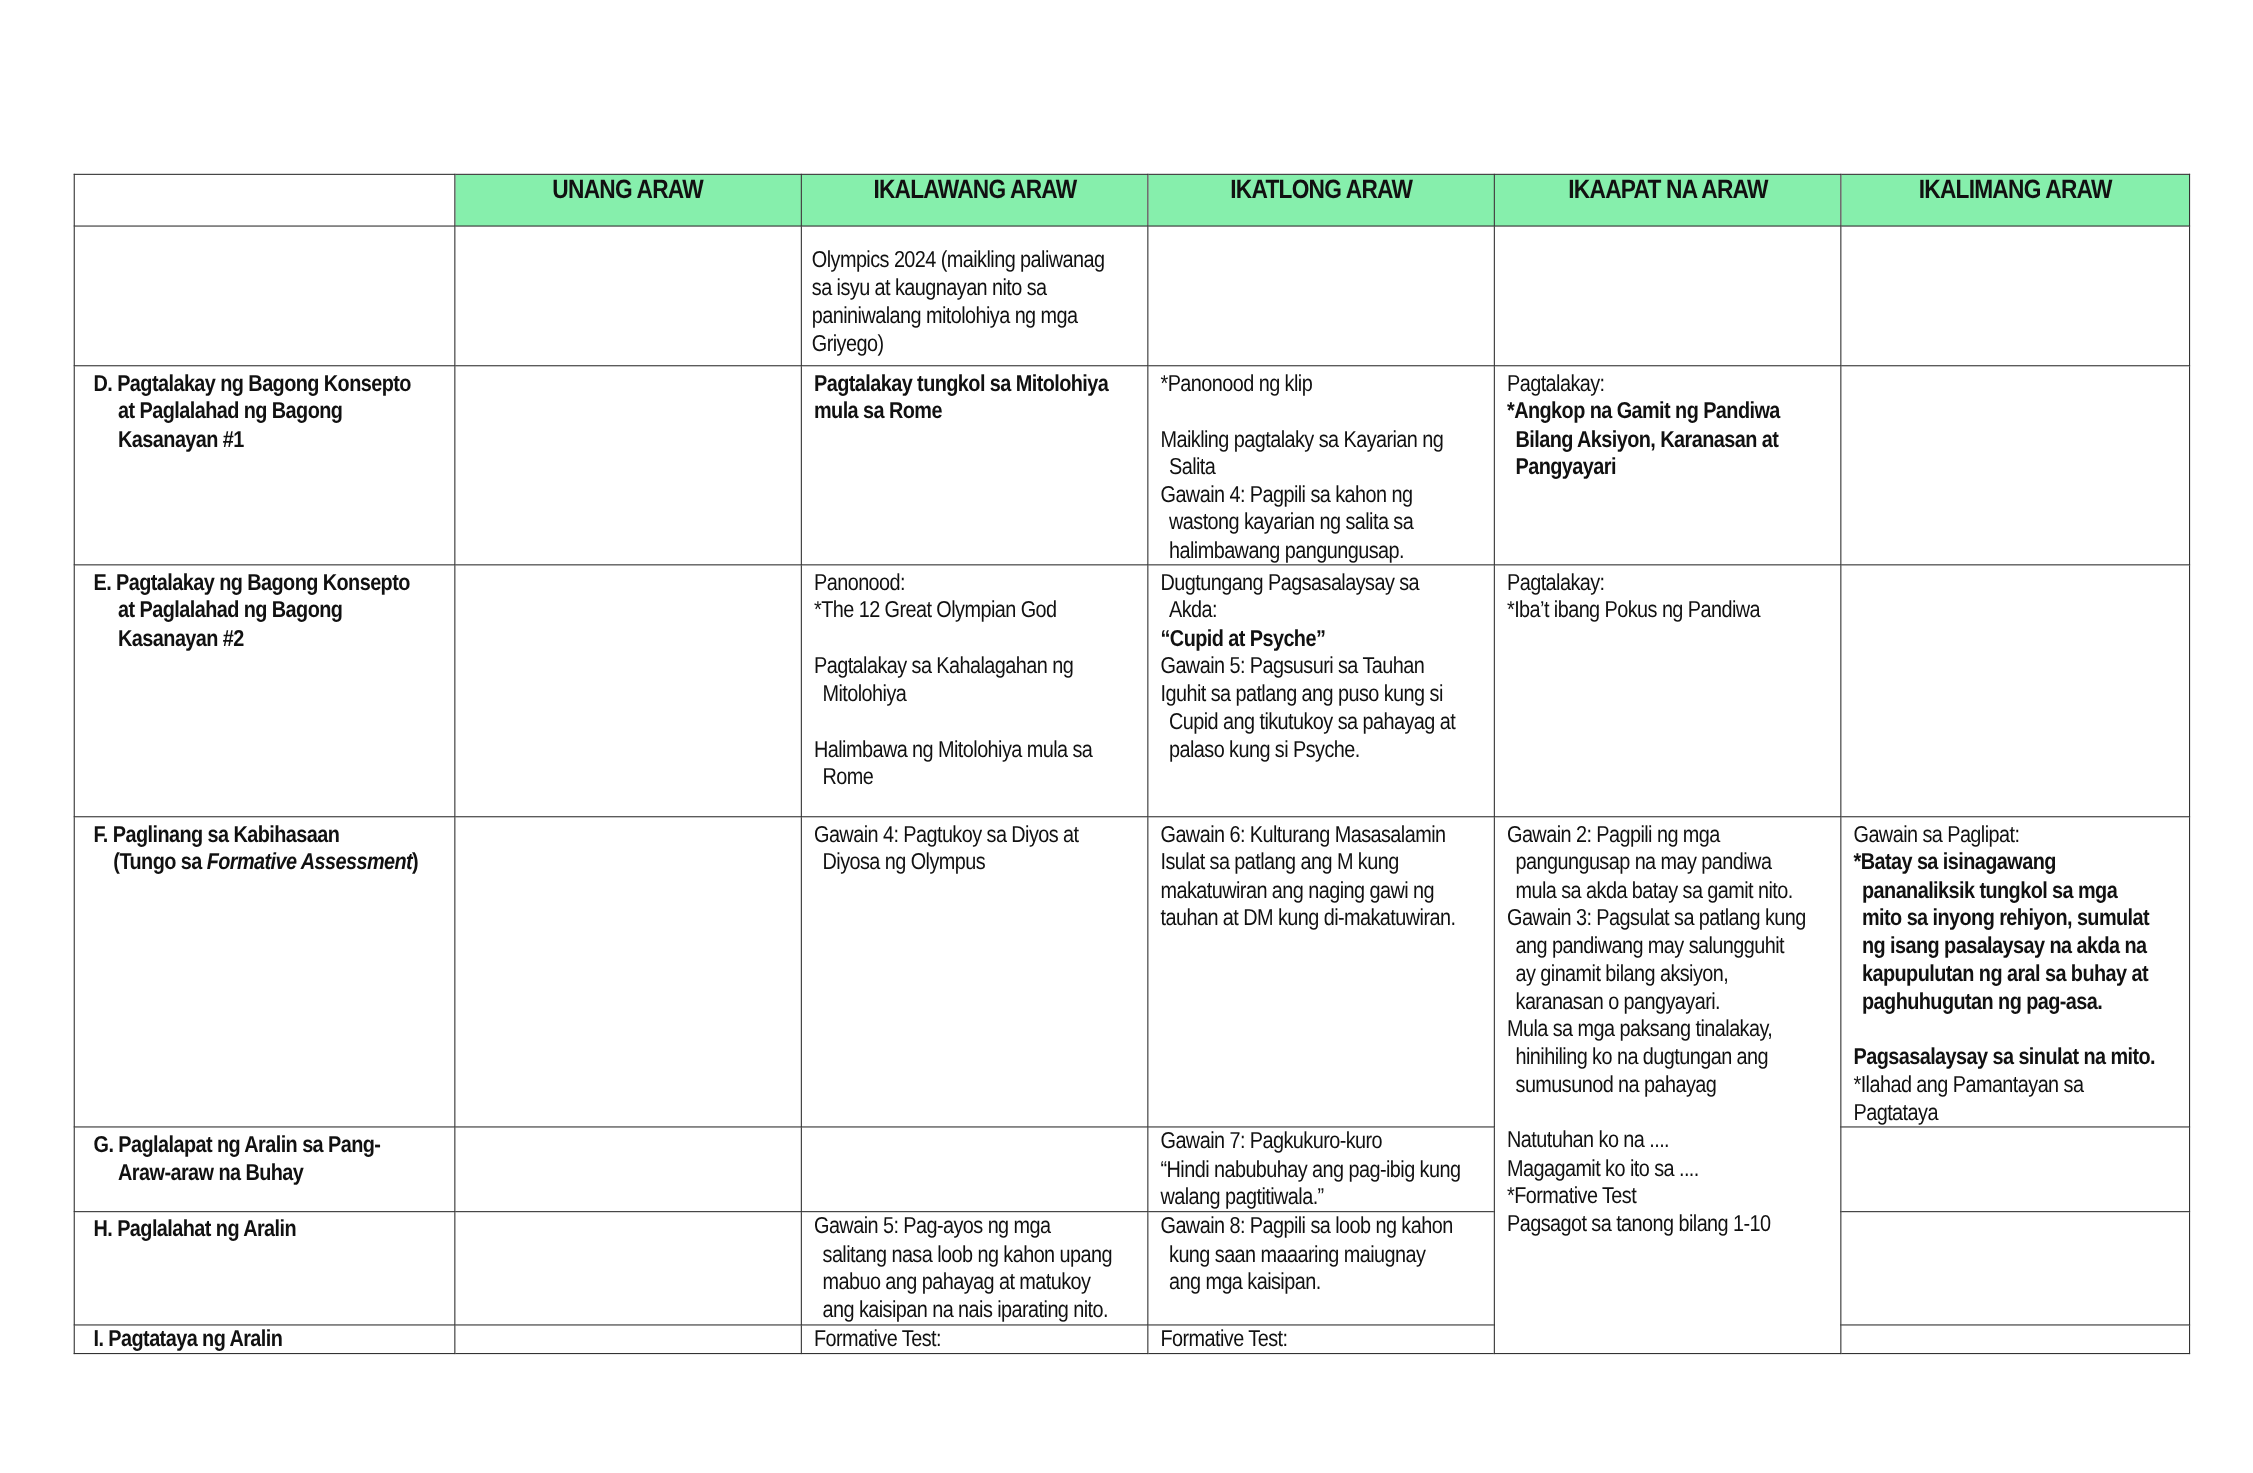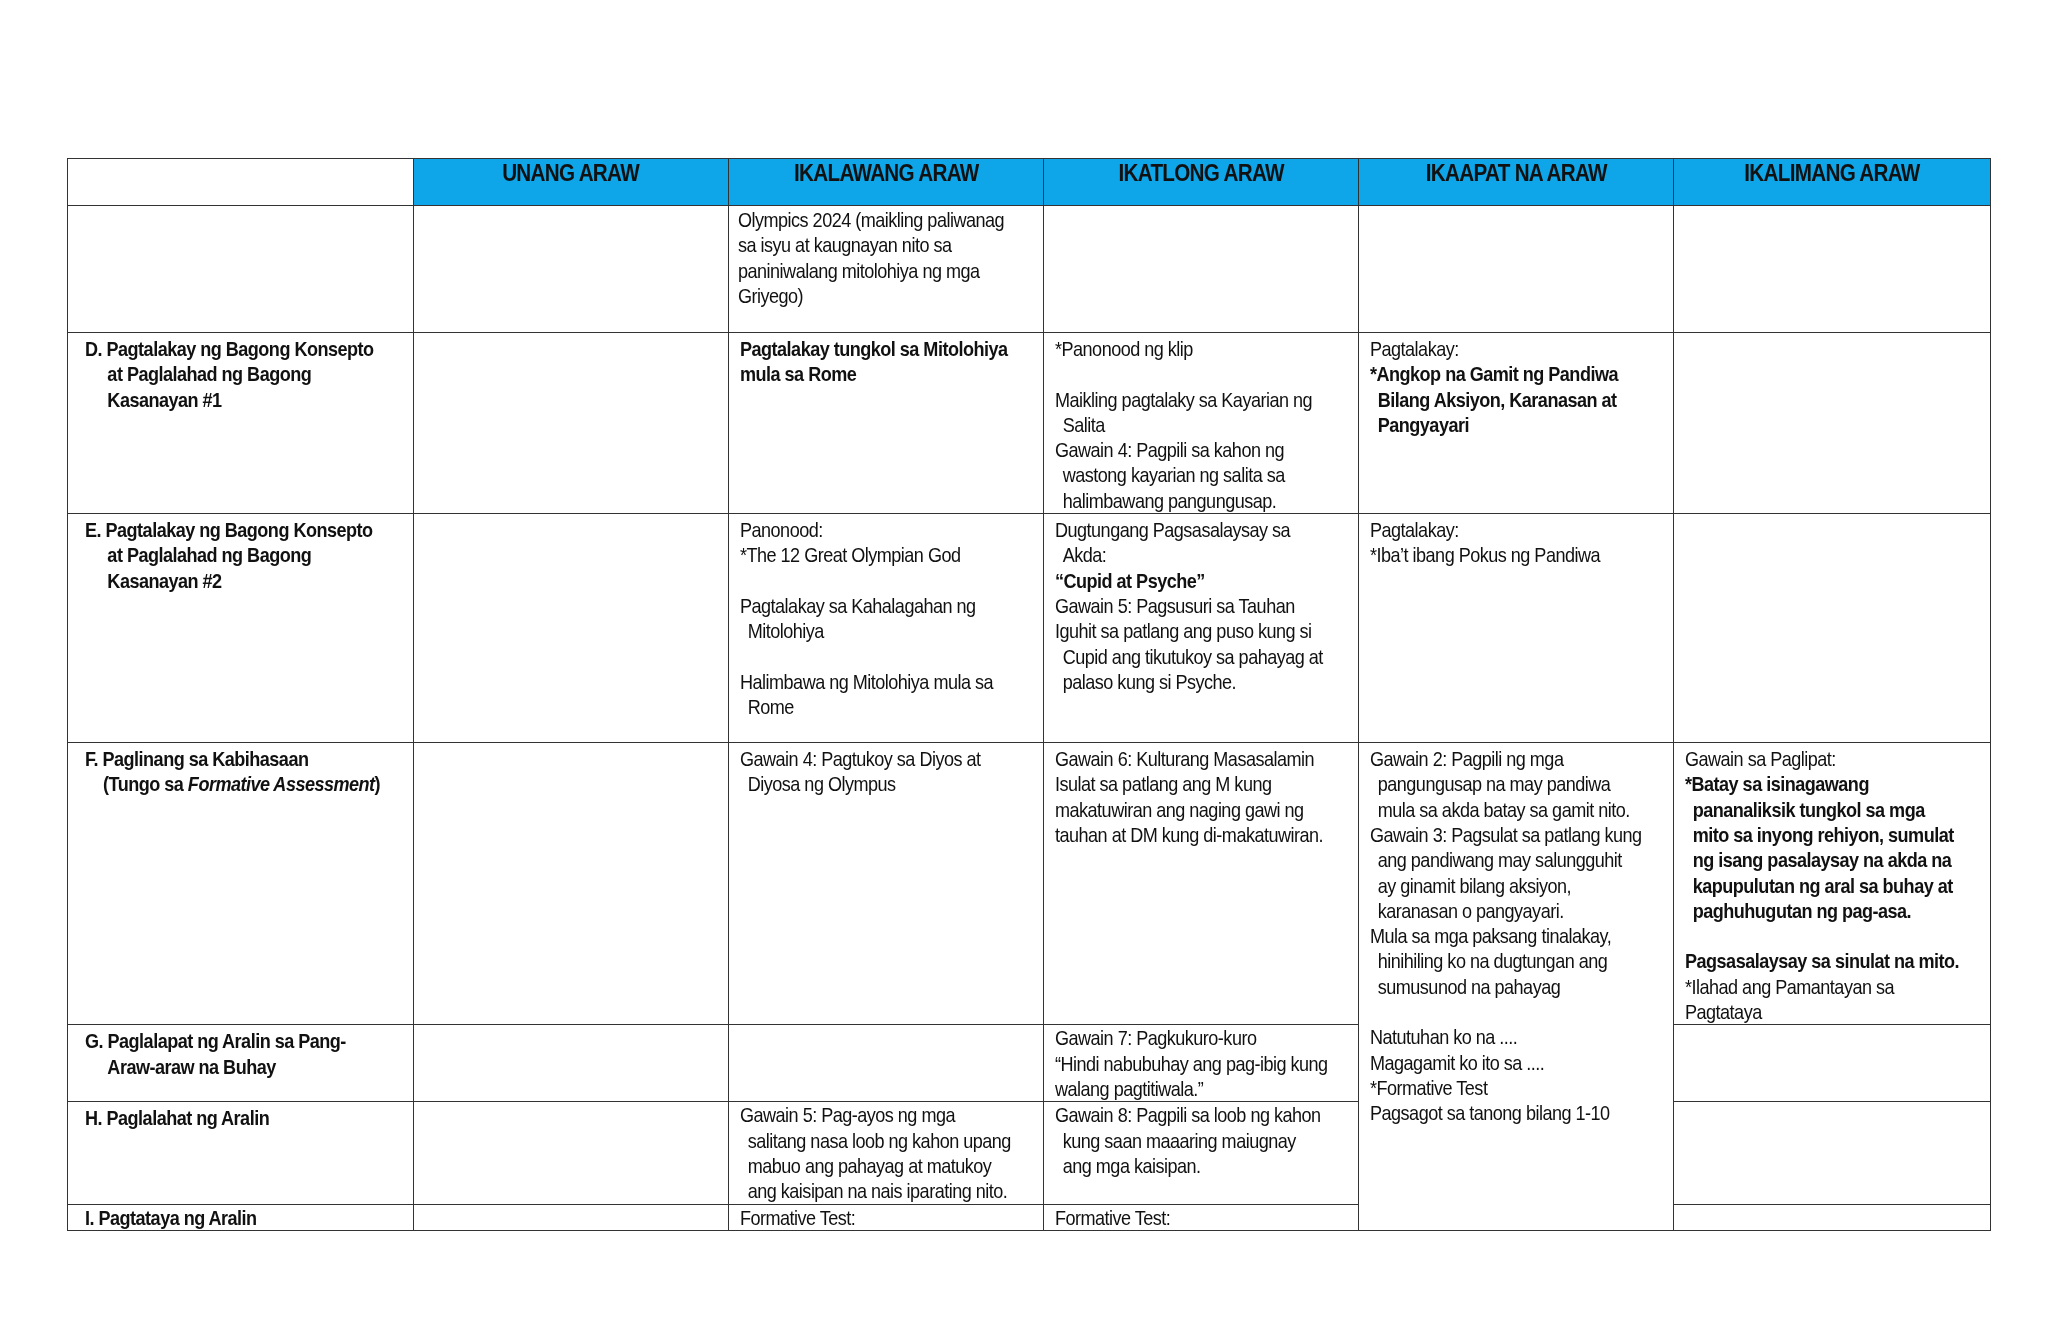--- a/index.html
+++ b/index.html
@@ -1,19 +1,19 @@
 <!DOCTYPE html>
 <html><head>
 <meta charset="utf-8">
 <style>
   html,body{margin:0;padding:0;background:#fff;}
   body{width:2048px;height:1339px;position:relative;overflow:hidden;font-family:"Liberation Sans",sans-serif;color:#111;}
   table.plan{position:absolute;left:67px;top:158px;border-collapse:collapse;table-layout:fixed;width:1923px;}
   table.plan td, table.plan th{border:1.5px solid #333;vertical-align:top;padding:0;overflow:hidden;}
-  th.hd{background:#0ea5e9;height:45px;vertical-align:middle;text-align:center;font-weight:bold;}
+  th.hd{background:#86efac;height:45px;vertical-align:middle;text-align:center;font-weight:bold;}
   .c{font-size:21px;line-height:25.3px;letter-spacing:-0.6px;padding:3px 10px 0 11px;transform-origin:left top;}
   .hdt{display:inline-block;font-size:24px;letter-spacing:-0.8px;transform:scaleX(0.86);}
   .ln{display:block;white-space:nowrap;transform:scaleX(0.86);transform-origin:left top;}
   .ind{padding-left:9px;}
   .ind2{padding-left:26px;}
   .b{font-weight:bold;}
   .gap{height:25.3px;display:block;}
   .it{font-style:italic;}
 </style>
 </head>
@@ -35,21 +35,21 @@
     <th class="hd"><span class="hdt">IKALAWANG ARAW</span></th>
     <th class="hd"><span class="hdt">IKATLONG ARAW</span></th>
     <th class="hd"><span class="hdt">IKAAPAT NA ARAW</span></th>
     <th class="hd"><span class="hdt">IKALIMANG ARAW</span></th>
   </tr>
 
   <tr style="height:127px">
     <td></td>
     <td></td>
     <td>
-          <div class="c ind" style="padding-top:1px">
+          <div class="c ind" style="padding-top:18px">
       <span class="ln">Olympics 2024 (maikling paliwanag</span>
       <span class="ln">sa isyu at kaugnayan nito sa</span>
       <span class="ln">paniniwalang mitolohiya ng mga</span>
       <span class="ln">Griyego)</span>
     </div>
         </td>
     <td></td>
     <td></td>
     <td></td>
   </tr>

